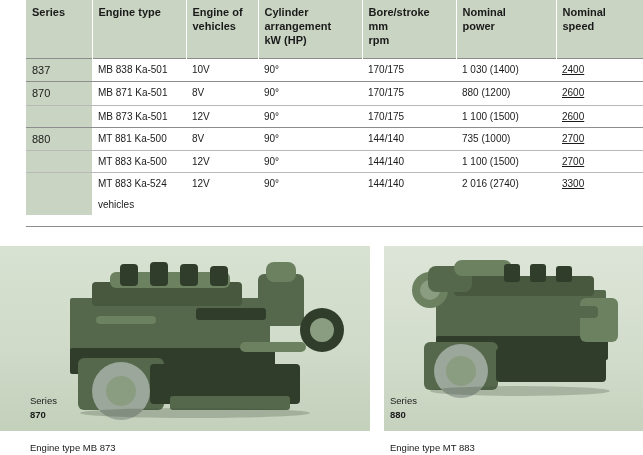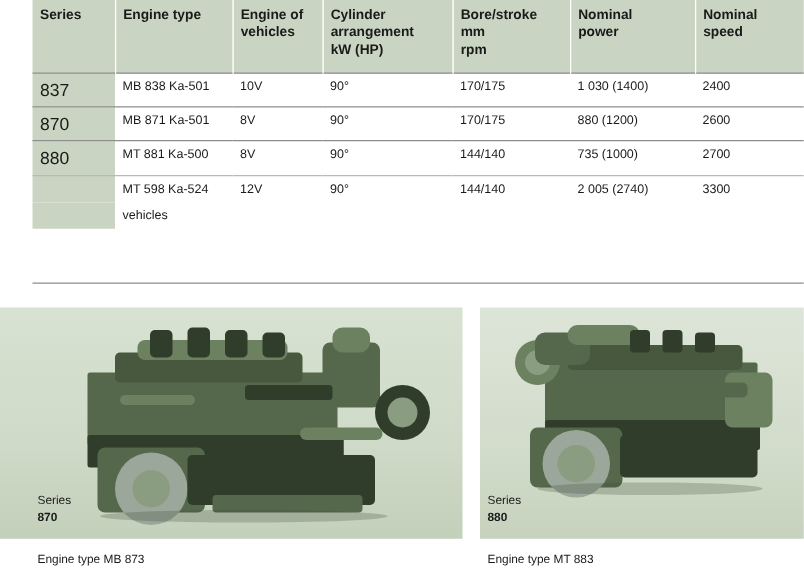--- a/index.html
+++ b/index.html
@@ -53,25 +53,25 @@
   .col-series  { width: 66px; }
   .col-engine  { width: 94px; }
   .col-cyl     { width: 72px; }
   .col-arr     { width: 104px; }
   .col-bore    { width: 94px; }
   .col-power   { width: 100px; }
   .col-speed   { width: 87px; }
 
   td.series-cell {
     background: #c9d5c2;
-    font-size: 14px;
+    font-size: 11px;
   }
   td.series-blank { background: #c9d5c2; }
   .power-cell { padding-left: 26px; }
-  .speed-cell { padding-left: 24px; }
+  .speed-cell { padding-left: 24px; text-decoration: underline; }
 
   .table-bottom-rule {
     position: absolute;
     left: 26px;
     top: 226px;
     width: 617px;
     height: 1px;
     background: #8d8d8d;
   }
 
@@ -186,41 +186,59 @@
     <tr class="first-in-group">
       <td class="series-cell">870</td>
       <td>MB 871 Ka-501</td>
       <td>8V</td>
       <td>90°</td>
       <td>170/175</td>
       <td class="power-cell">880 (1200)</td>
       <td class="speed-cell">2600</td>
     </tr>
 
+    <tr>
+      <td class="series-blank"></td>
+      <td>MB 873 Ka-501</td>
+      <td>12V</td>
+      <td>90°</td>
+      <td>170/175</td>
+      <td class="power-cell">1 100 (1500)</td>
+      <td class="speed-cell">2600</td>
+    </tr>
 
     <tr class="first-in-group">
       <td class="series-cell">880</td>
       <td>MT 881 Ka-500</td>
       <td>8V</td>
       <td>90°</td>
       <td>144/140</td>
       <td class="power-cell">735 (1000)</td>
       <td class="speed-cell">2700</td>
     </tr>
 
 
-
-
     <tr>
       <td class="series-blank"></td>
-      <td>MT 598 Ka-524</td>
+      <td>MT 883 Ka-500</td>
       <td>12V</td>
       <td>90°</td>
       <td>144/140</td>
-      <td class="power-cell">2 005 (2740)</td>
+      <td class="power-cell">1 100 (1500)</td>
+      <td class="speed-cell">2700</td>
+    </tr>
+
+
+    <tr>
+      <td class="series-blank"></td>
+      <td>MT 883 Ka-524</td>
+      <td>12V</td>
+      <td>90°</td>
+      <td>144/140</td>
+      <td class="power-cell">2 016 (2740)</td>
       <td class="speed-cell">3300</td>
     </tr>
 
 
     <tr class="row-no-line">
       <td class="series-blank"></td>
       <td>vehicles</td>
       <td></td>
       <td></td>
       <td></td>

